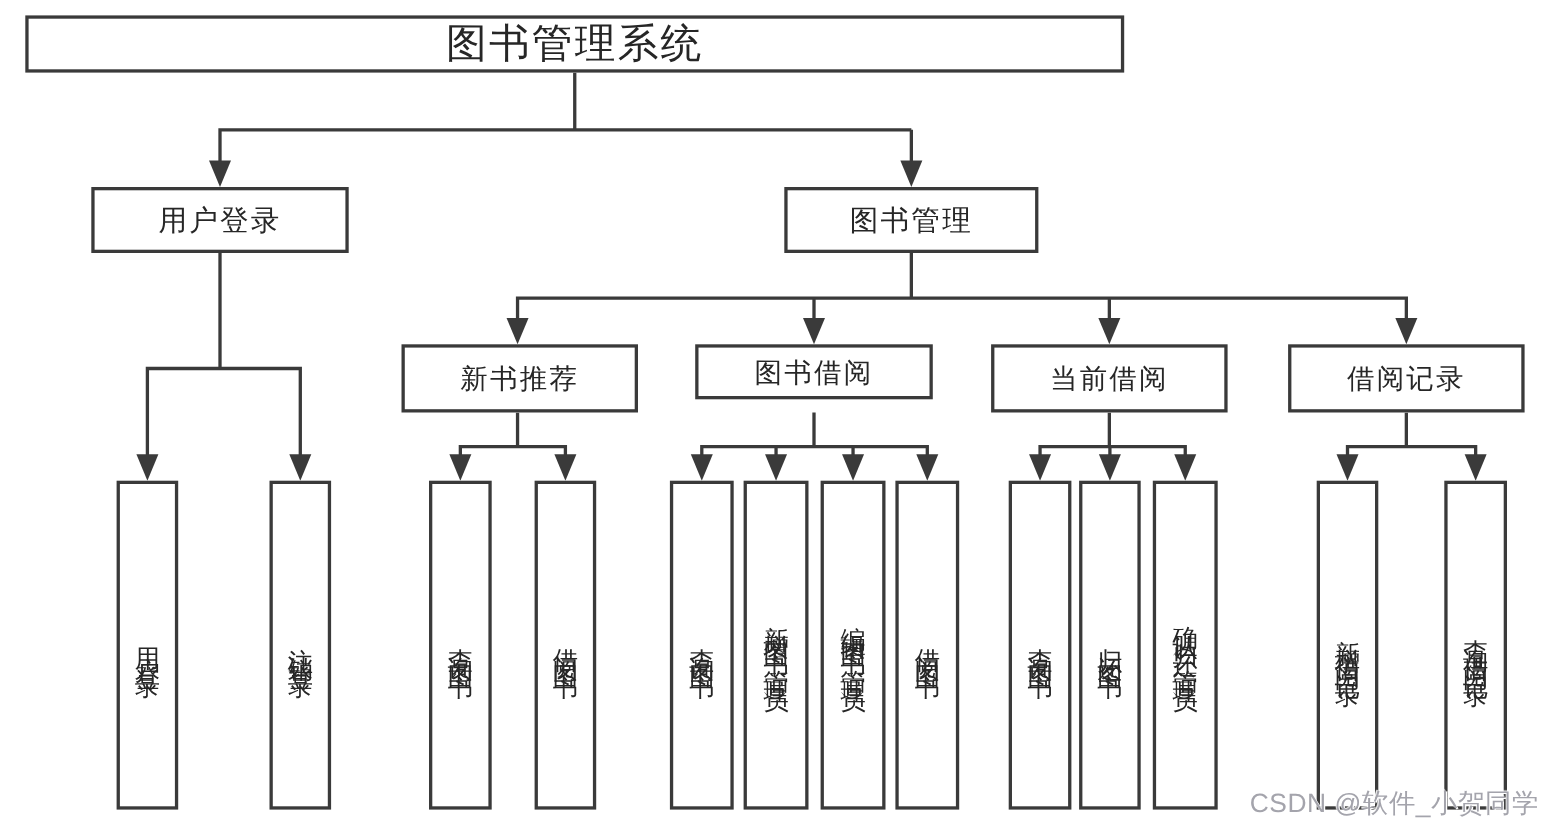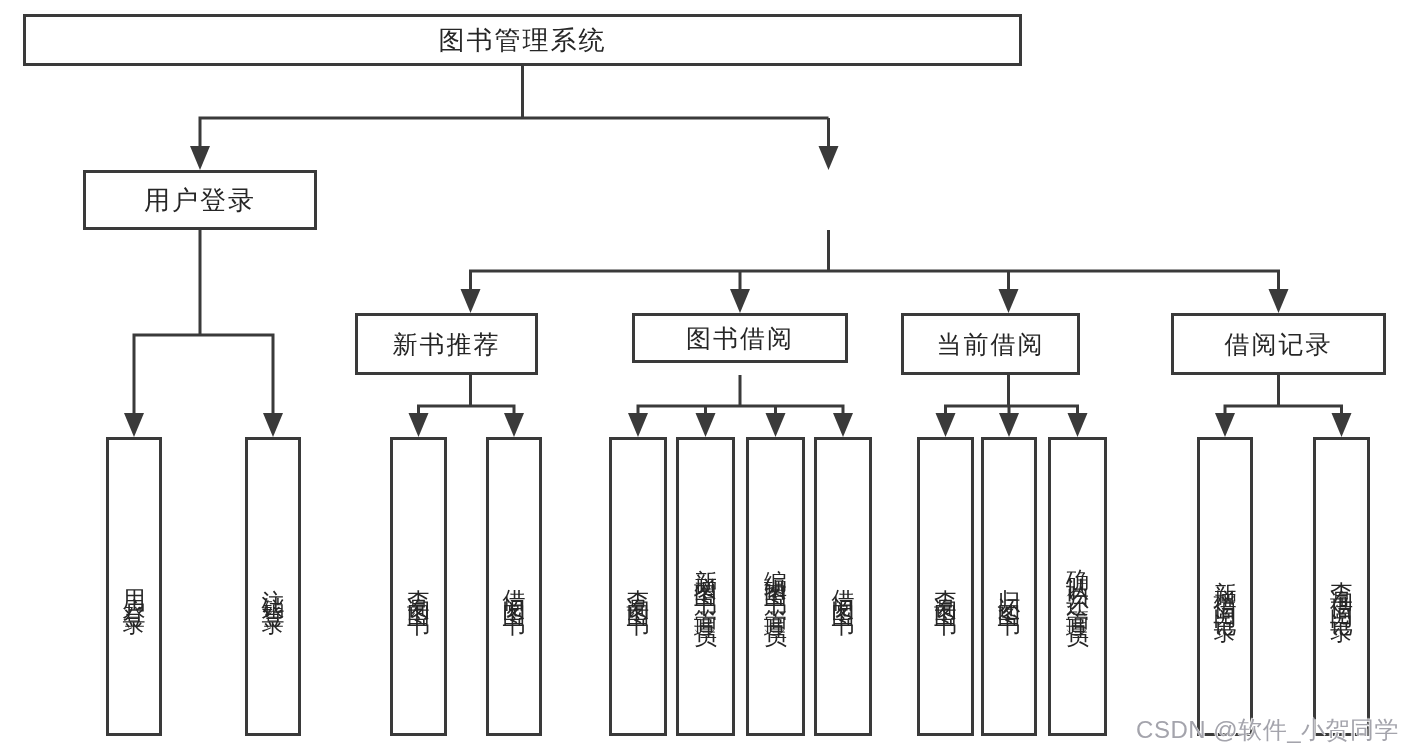--- a/index.html
+++ b/index.html
@@ -23,21 +23,21 @@
     border: 3px solid #3a3a3a;
     display: flex;
     align-items: center;
     justify-content: center;
     color: #262626;
   }
   .node.h span {
     letter-spacing: 2px;
     white-space: nowrap;
   }
-  .node.root span { font-size: 26px; }
+  .node.root span { font-size: 37px; }
   .node.lv2 span { font-size: 26px; }
   .node.lv3 span { font-size: 25px; }
   .node.v span {
     writing-mode: vertical-rl;
     font-size: 23px;
     letter-spacing: 8px;
     line-height: 1;
   }
   .watermark {
     position: absolute;
@@ -95,28 +95,31 @@
     </g>
   </svg>
 
   <div class="node h root" style="left:23px;top:14px;width:999px;height:52px">
     <span>图书管理系统</span>
   </div>
 
   <div class="node h lv2" style="left:83px;top:170px;width:234px;height:60px">
     <span>用户登录</span>
   </div>
+  <div class="node h lv2" style="left:713px;top:170px;width:231px;height:60px">
+    <span>图书管理</span>
+  </div>
 
-  <div class="node h lv3" style="left:355px;top:313px;width:183px;height:62px">
+  <div class="node h lv3" style="left:365px;top:313px;width:215px;height:62px">
     <span>新书推荐</span>
   </div>
   <div class="node h lv3" style="left:632px;top:313px;width:216px;height:50px">
     <span>图书借阅</span>
   </div>
-  <div class="node h lv3" style="left:901px;top:313px;width:179px;height:62px">
+  <div class="node h lv3" style="left:901px;top:313px;width:215px;height:62px">
     <span>当前借阅</span>
   </div>
   <div class="node h lv3" style="left:1171px;top:313px;width:215px;height:62px">
     <span>借阅记录</span>
   </div>
 
   <div class="node v" style="left:106px;top:437px;width:56px;height:299px">
     <span>用户登录</span>
   </div>
   <div class="node v" style="left:245px;top:437px;width:56px;height:299px">

